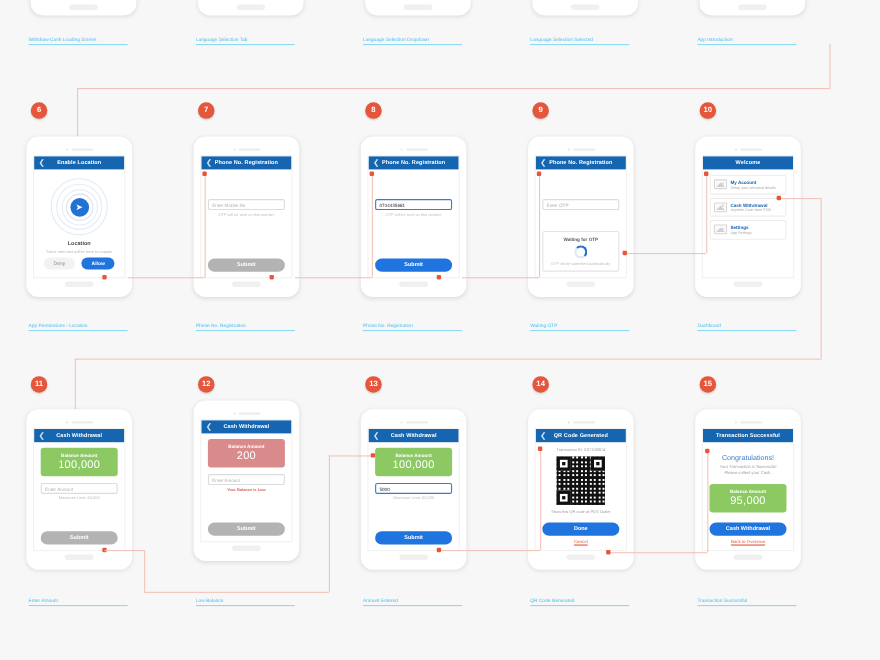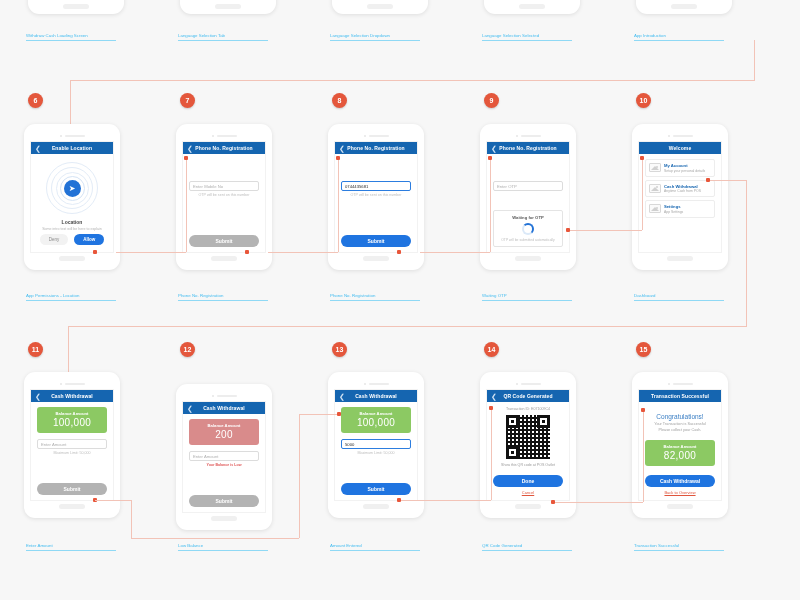--- a/index.html
+++ b/index.html
@@ -478,21 +478,21 @@
           <div class="hint">Maximum Limit: 50,000</div>
         </div>
         <div style="margin-top:auto;">
           <div class="btn gray">Submit</div>
         </div>
       </div>
     </div>
     <div class="home-btn"></div>
   </div>
 
-  <div class="phone" style="left:176px; top:384px;">
+  <div class="phone" style="left:176px; top:364px;">
     <div class="speaker-row">
       <span class="spk-dot"></span>
         <span class="spk-bar"></span>
     </div>
     <div class="screen">
       <div class="appbar">
         <span class="back">❮</span>
         <span class="ttl">Cash Withdrawal</span>
       </div>
       <div class="body">
@@ -574,21 +574,21 @@
     <div class="screen">
       <div class="appbar center">
         <span class="ttl">Transaction Successful</span>
       </div>
       <div class="body">
         <div class="congrats">Congratulations!</div>
         <div class="succ-sub">Your Transaction is Successful</div>
         <div class="succ-sub" style="margin-top:0;">Please collect your Cash.</div>
         <div class="balance green" style="margin-top:7px;">
           <div class="lbl">Balance Amount</div>
-          <div class="amt">82,000</div>
+          <div class="amt">95,000</div>
         </div>
         <div style="margin-top:auto;">
           <div class="btn blue">Cash Withdrawal</div>
           <div class="link">Back to Overview</div>
         </div>
       </div>
     </div>
     <div class="home-btn"></div>
   </div>
 

